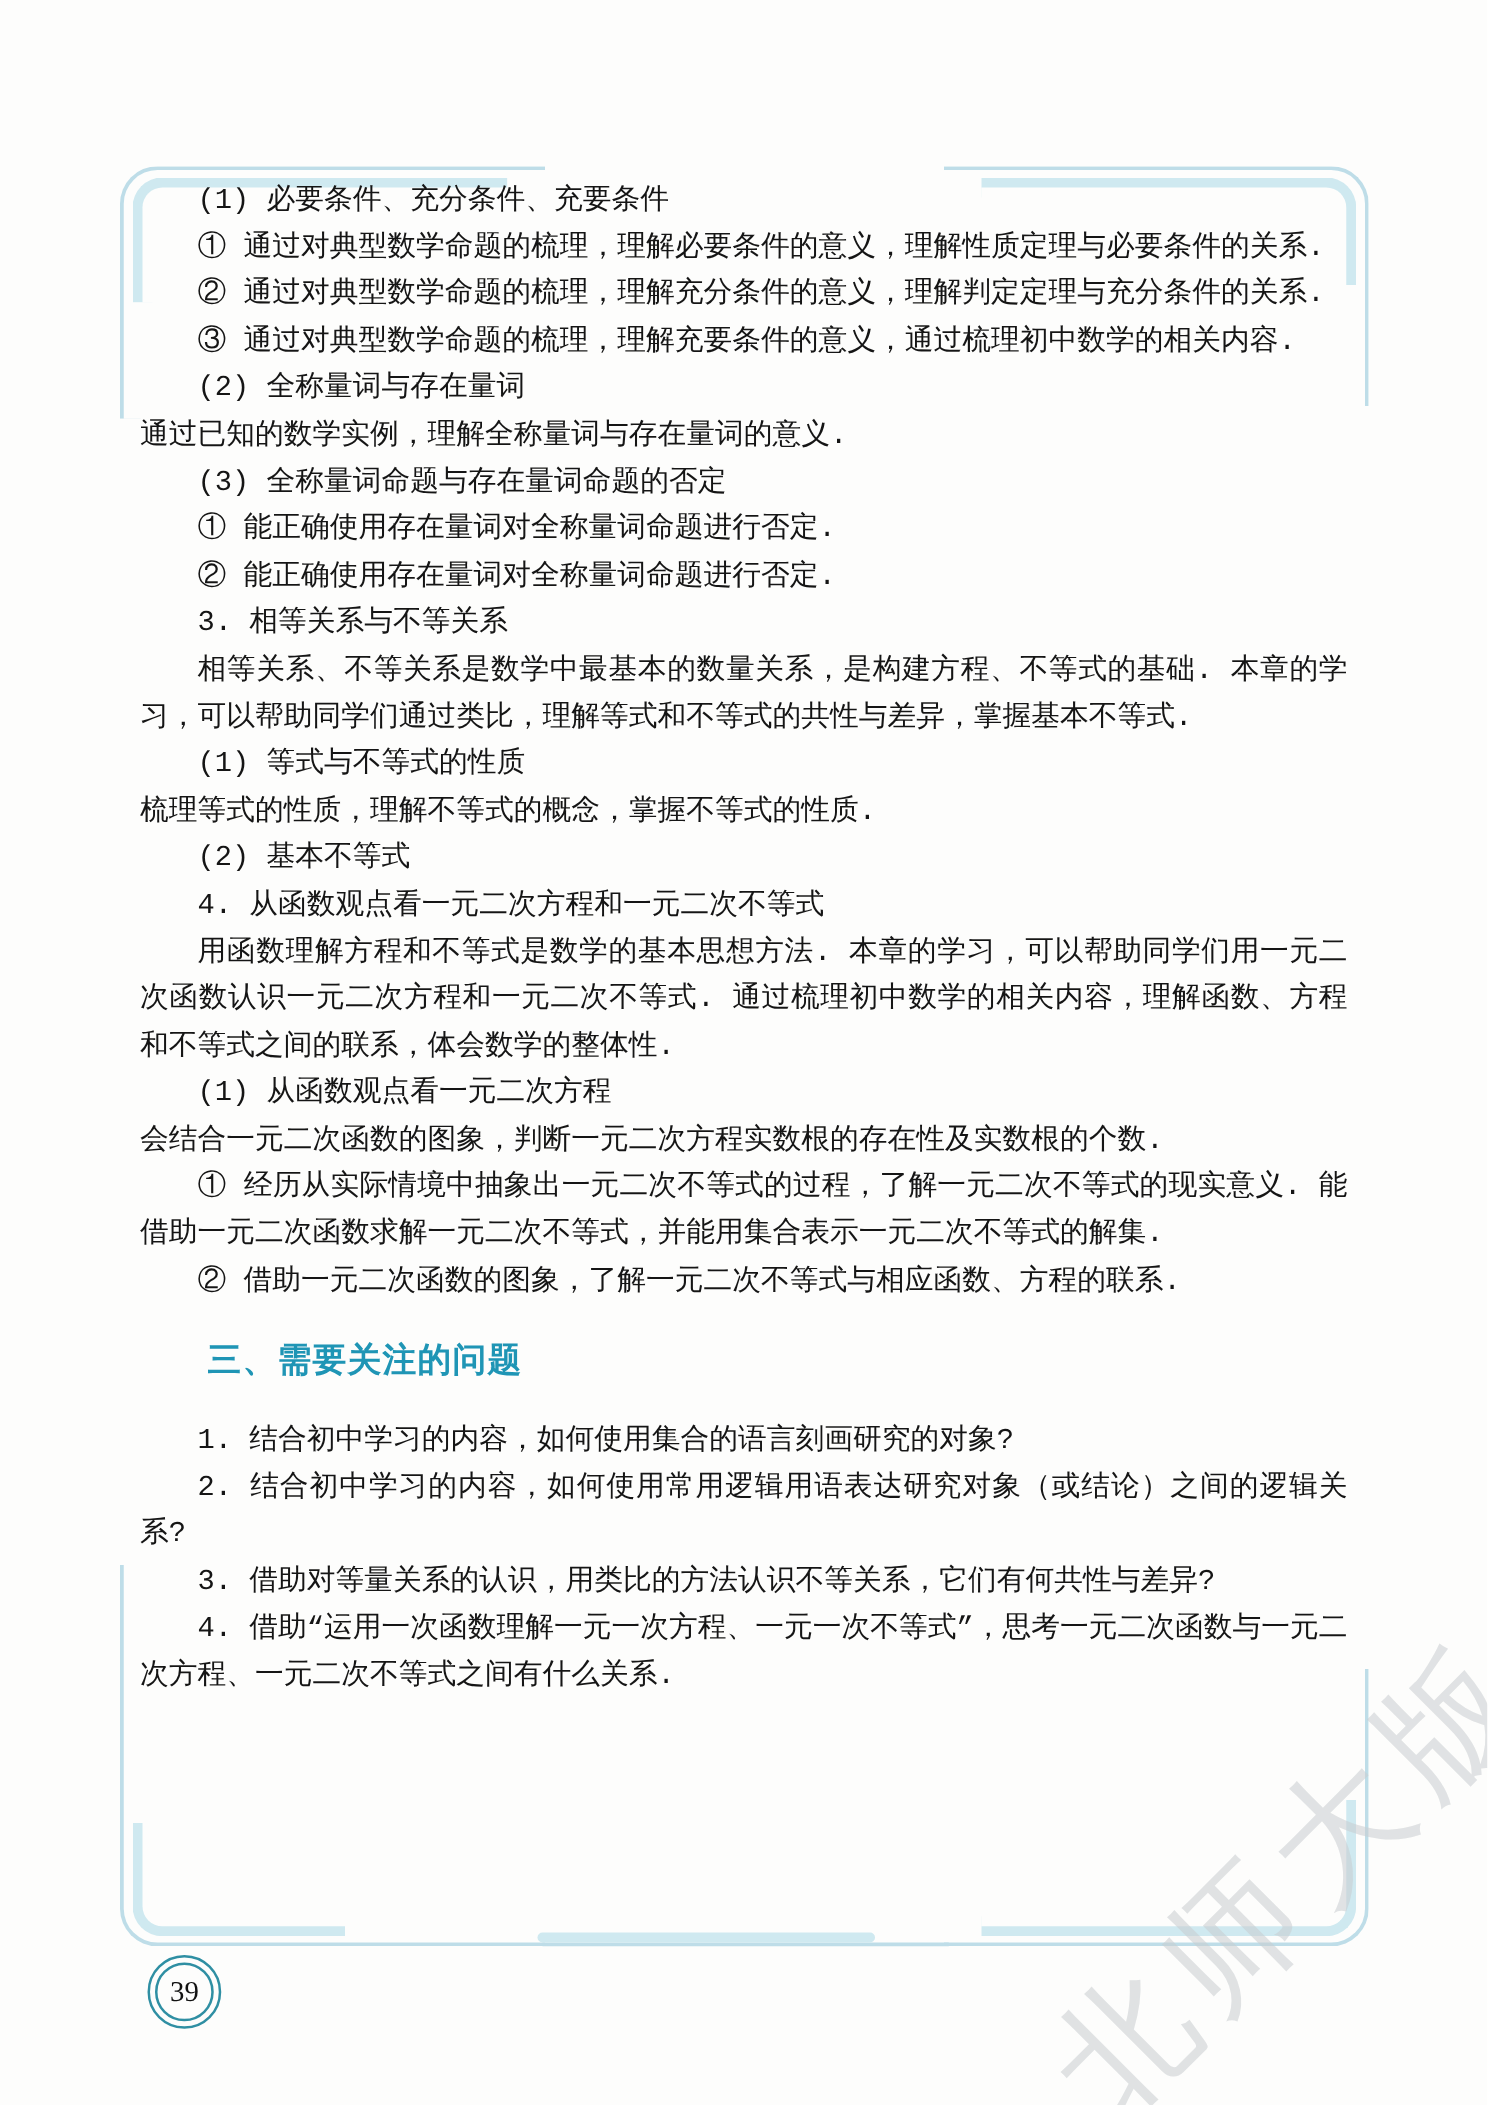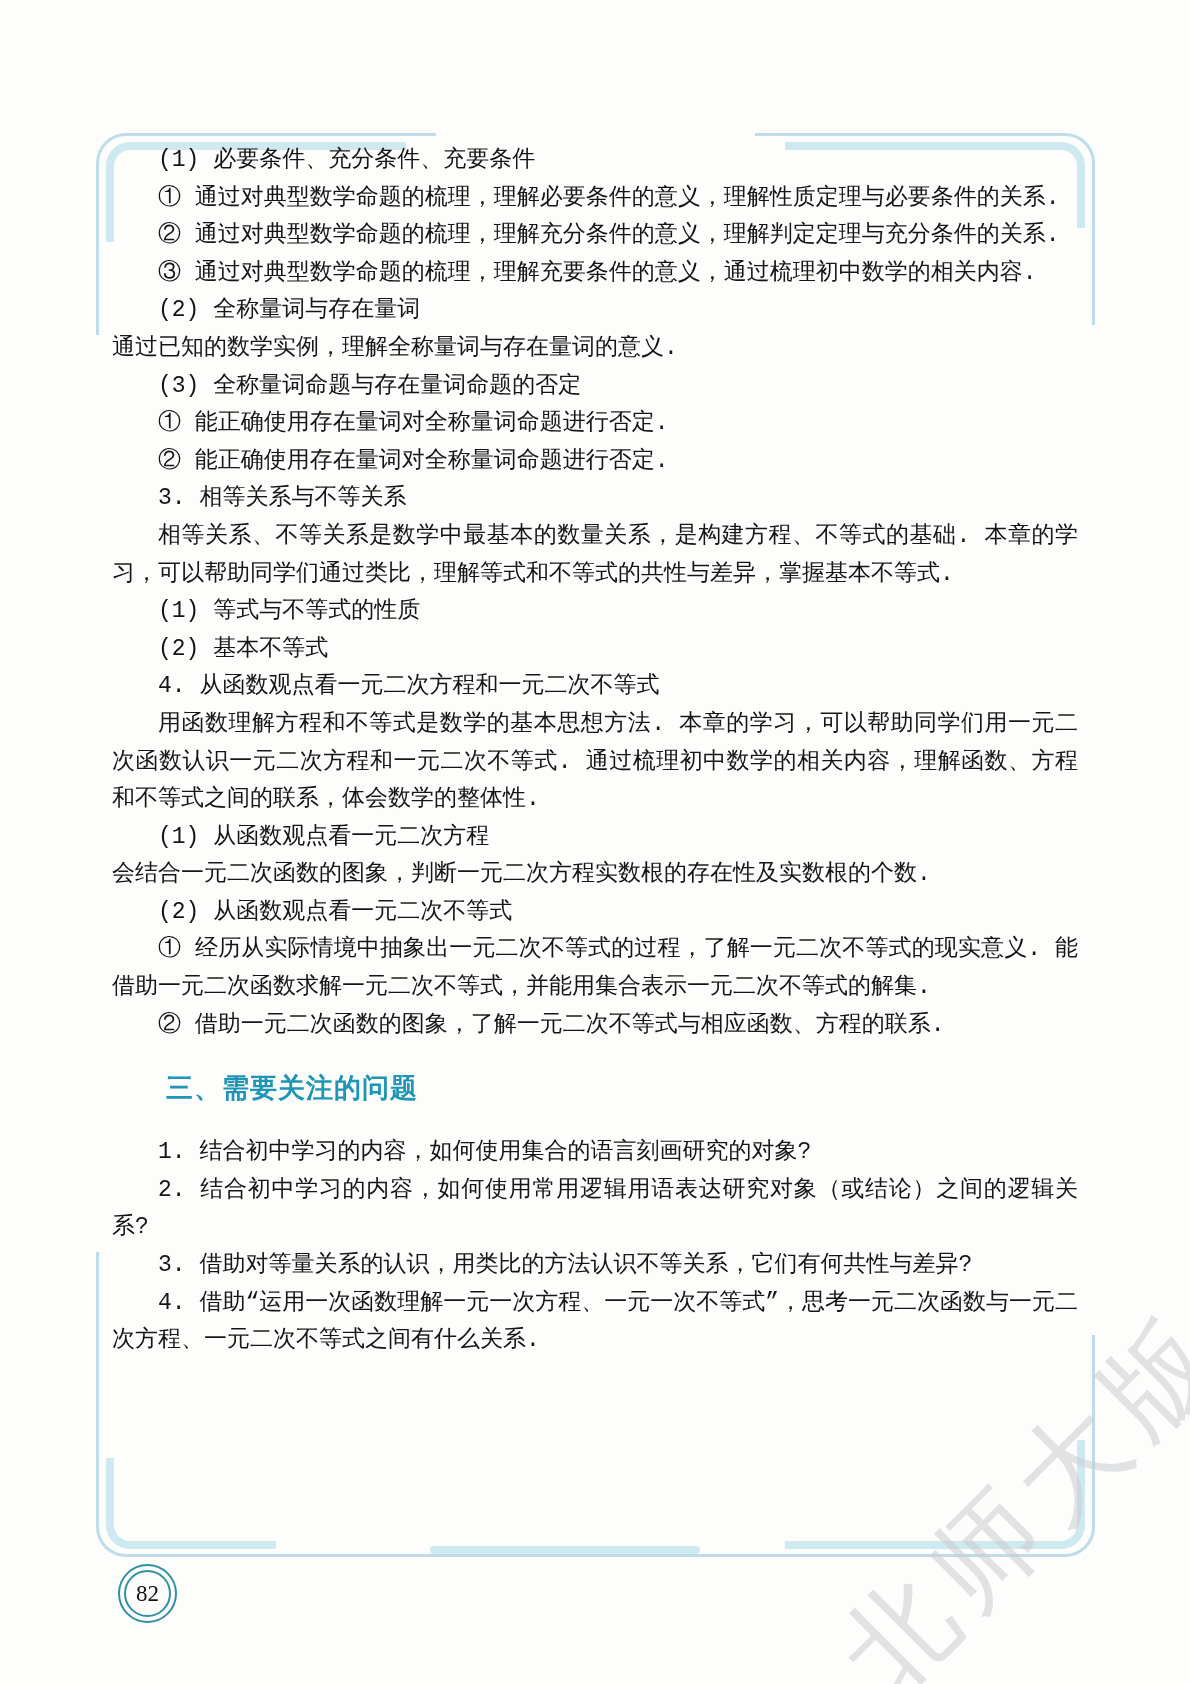--- a/index.html
+++ b/index.html
@@ -99,38 +99,38 @@
     <p class="ln ind">② 通过对典型数学命题的梳理，理解充分条件的意义，理解判定定理与充分条件的关系.</p>
     <p class="ln ind">③ 通过对典型数学命题的梳理，理解充要条件的意义，通过梳理初中数学的相关内容.</p>
     <p class="ln ind">(2) 全称量词与存在量词</p>
     <p class="ln">通过已知的数学实例，理解全称量词与存在量词的意义.</p>
     <p class="ln ind">(3) 全称量词命题与存在量词命题的否定</p>
     <p class="ln ind">① 能正确使用存在量词对全称量词命题进行否定.</p>
     <p class="ln ind">② 能正确使用存在量词对全称量词命题进行否定.</p>
     <p class="ln ind">3. 相等关系与不等关系</p>
     <p class="ln ind">相等关系、不等关系是数学中最基本的数量关系，是构建方程、不等式的基础. 本章的学习，可以帮助同学们通过类比，理解等式和不等式的共性与差异，掌握基本不等式.</p>
     <p class="ln ind">(1) 等式与不等式的性质</p>
+    <p class="ln">梳理等式的性质，理解不等式的概念，掌握不等式的性质.</p>
     <p class="ln ind">(2) 基本不等式</p>
 
 
     <p class="ln ind">4. 从函数观点看一元二次方程和一元二次不等式</p>
     <p class="ln ind">用函数理解方程和不等式是数学的基本思想方法. 本章的学习，可以帮助同学们用一元二次函数认识一元二次方程和一元二次不等式. 通过梳理初中数学的相关内容，理解函数、方程和不等式之间的联系，体会数学的整体性.</p>
     <p class="ln ind">(1) 从函数观点看一元二次方程</p>
     <p class="ln">会结合一元二次函数的图象，判断一元二次方程实数根的存在性及实数根的个数.</p>
-    <p class="ln ind">(2) 从函数观点看一元二次不等式</p>
     <p class="ln ind">① 经历从实际情境中抽象出一元二次不等式的过程，了解一元二次不等式的现实意义. 能借助一元二次函数求解一元二次不等式，并能用集合表示一元二次不等式的解集.</p>
     <p class="ln ind">② 借助一元二次函数的图象，了解一元二次不等式与相应函数、方程的联系.</p>
 
     <h2 class="sec-head">三、需要关注的问题</h2>
 
     <p class="ln ind">1. 结合初中学习的内容，如何使用集合的语言刻画研究的对象?</p>
     <p class="ln ind">2. 结合初中学习的内容，如何使用常用逻辑用语表达研究对象（或结论）之间的逻辑关系?</p>
     <p class="ln ind">3. 借助对等量关系的认识，用类比的方法认识不等关系，它们有何共性与差异?</p>
     <p class="ln ind">4. 借助“运用一次函数理解一元一次方程、一元一次不等式”，思考一元二次函数与一元二次方程、一元二次不等式之间有什么关系.</p>
   </div>
 
   <div class="page-badge">
     <div class="badge-inner">
-      <span>82</span>
+      <span>39</span>
     </div>
   </div>
 
 </div>
 
 </body></html>

